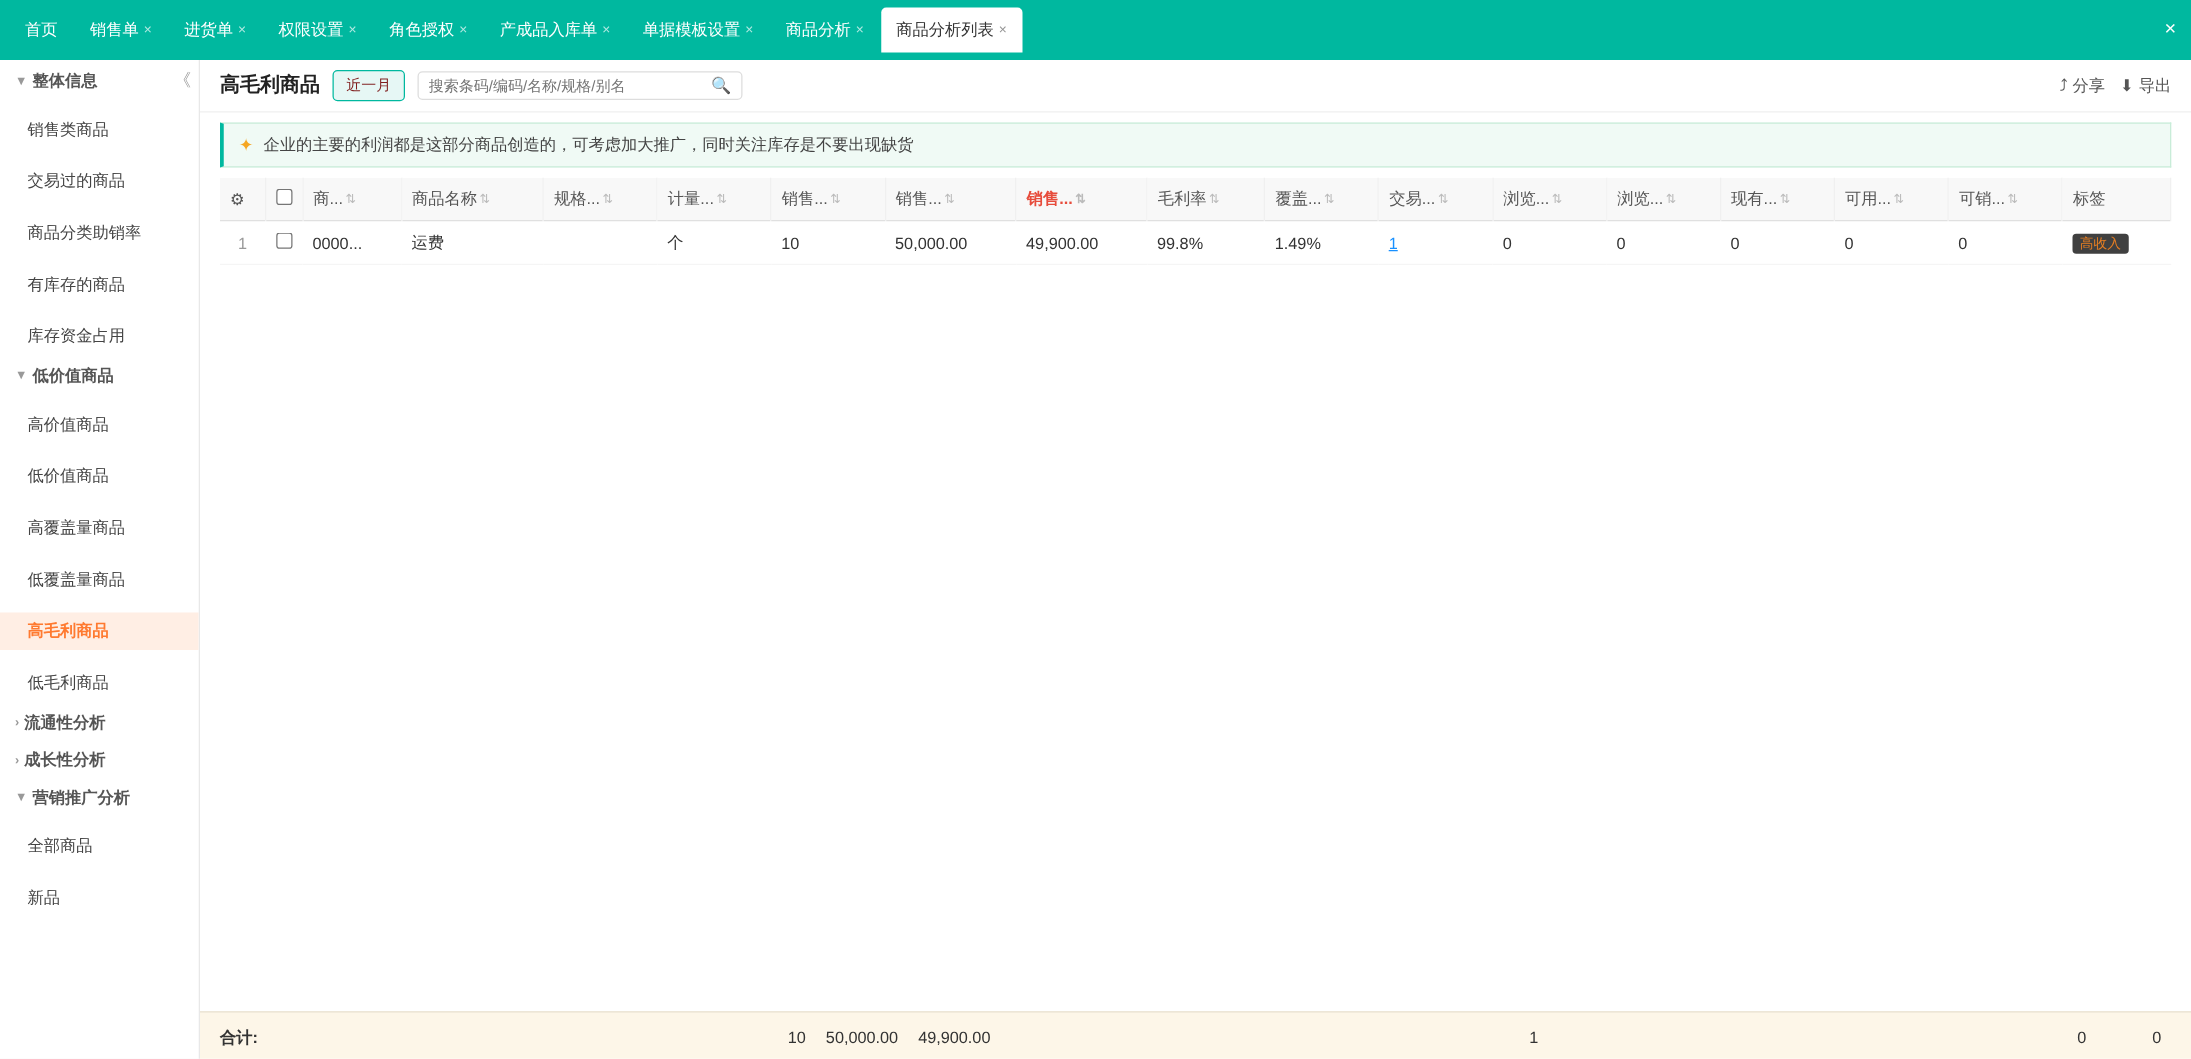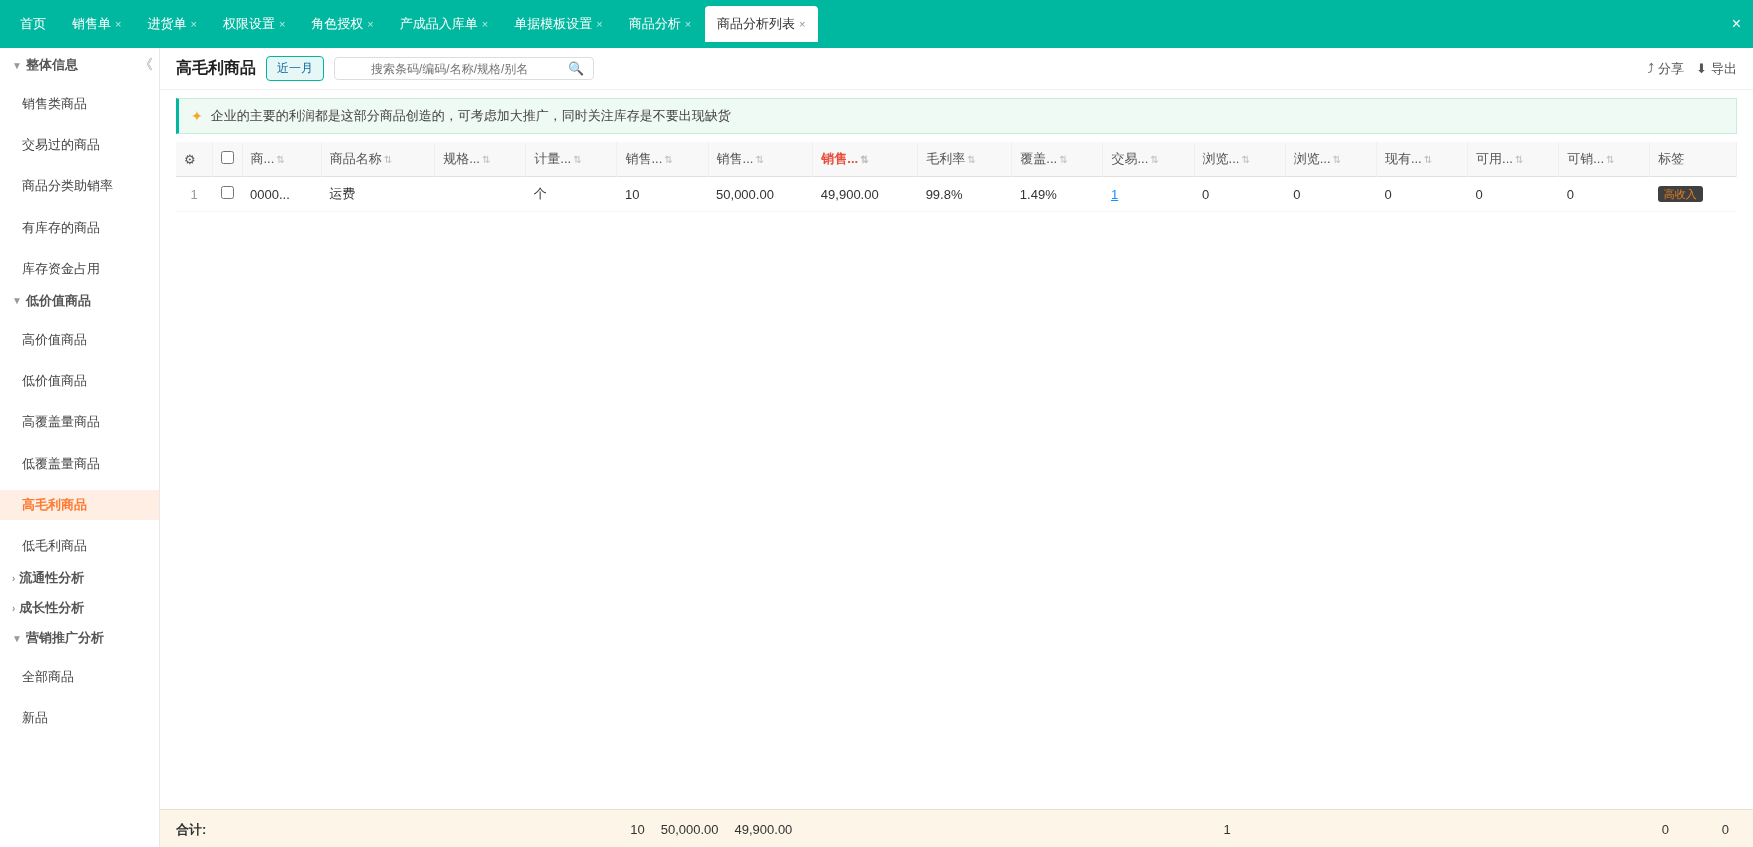--- a/index.html
+++ b/index.html
@@ -122,40 +122,39 @@
       border: 1px solid #e0e0e0;
       border-radius: 4px;
       padding: 3px 10px;
       font-size: 12px;
       color: #444;
       cursor: pointer;
     }
     .filter-btn.active {
       background: #e6f7f5;
       border-color: #00b89f;
-      color: #0369a1;
+      color: #7f1d1d;
     }
     .search-box {
       display: flex;
       align-items: center;
       border: 1px solid #ddd;
       border-radius: 4px;
       padding: 3px 8px;
       gap: 6px;
       flex: 1;
       max-width: 260px;
     }
     .search-box input {
       border: none;
       outline: none;
       font-size: 12px;
       color: #0c4a6e;
       width: 100%;
       background: transparent;
-      margin-left: 28px;
     }
     .search-icon-wrap { color: #bbb; font-size: 13px; cursor: pointer; }
     .header-actions {
       margin-left: auto;
       display: flex;
       align-items: center;
       gap: 12px;
     }
     .action-btn {
       display: flex;

